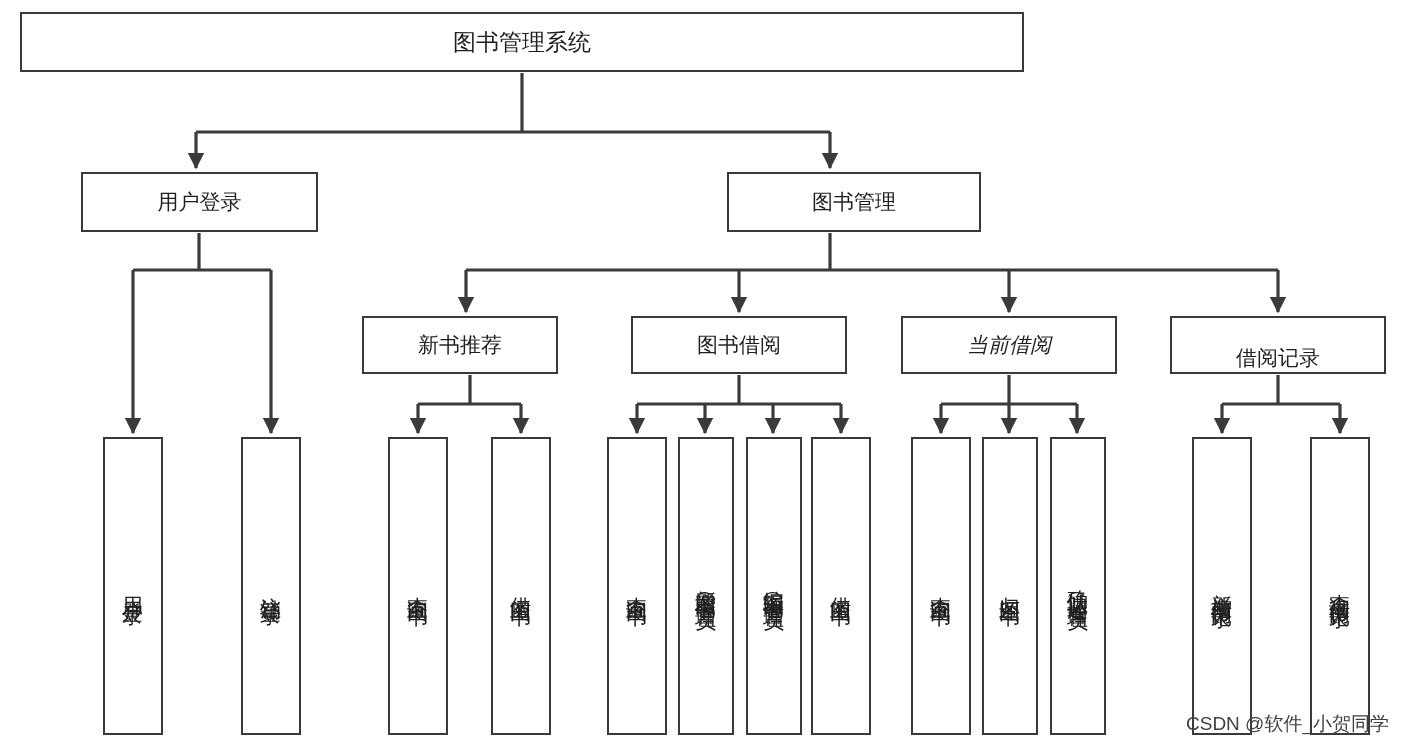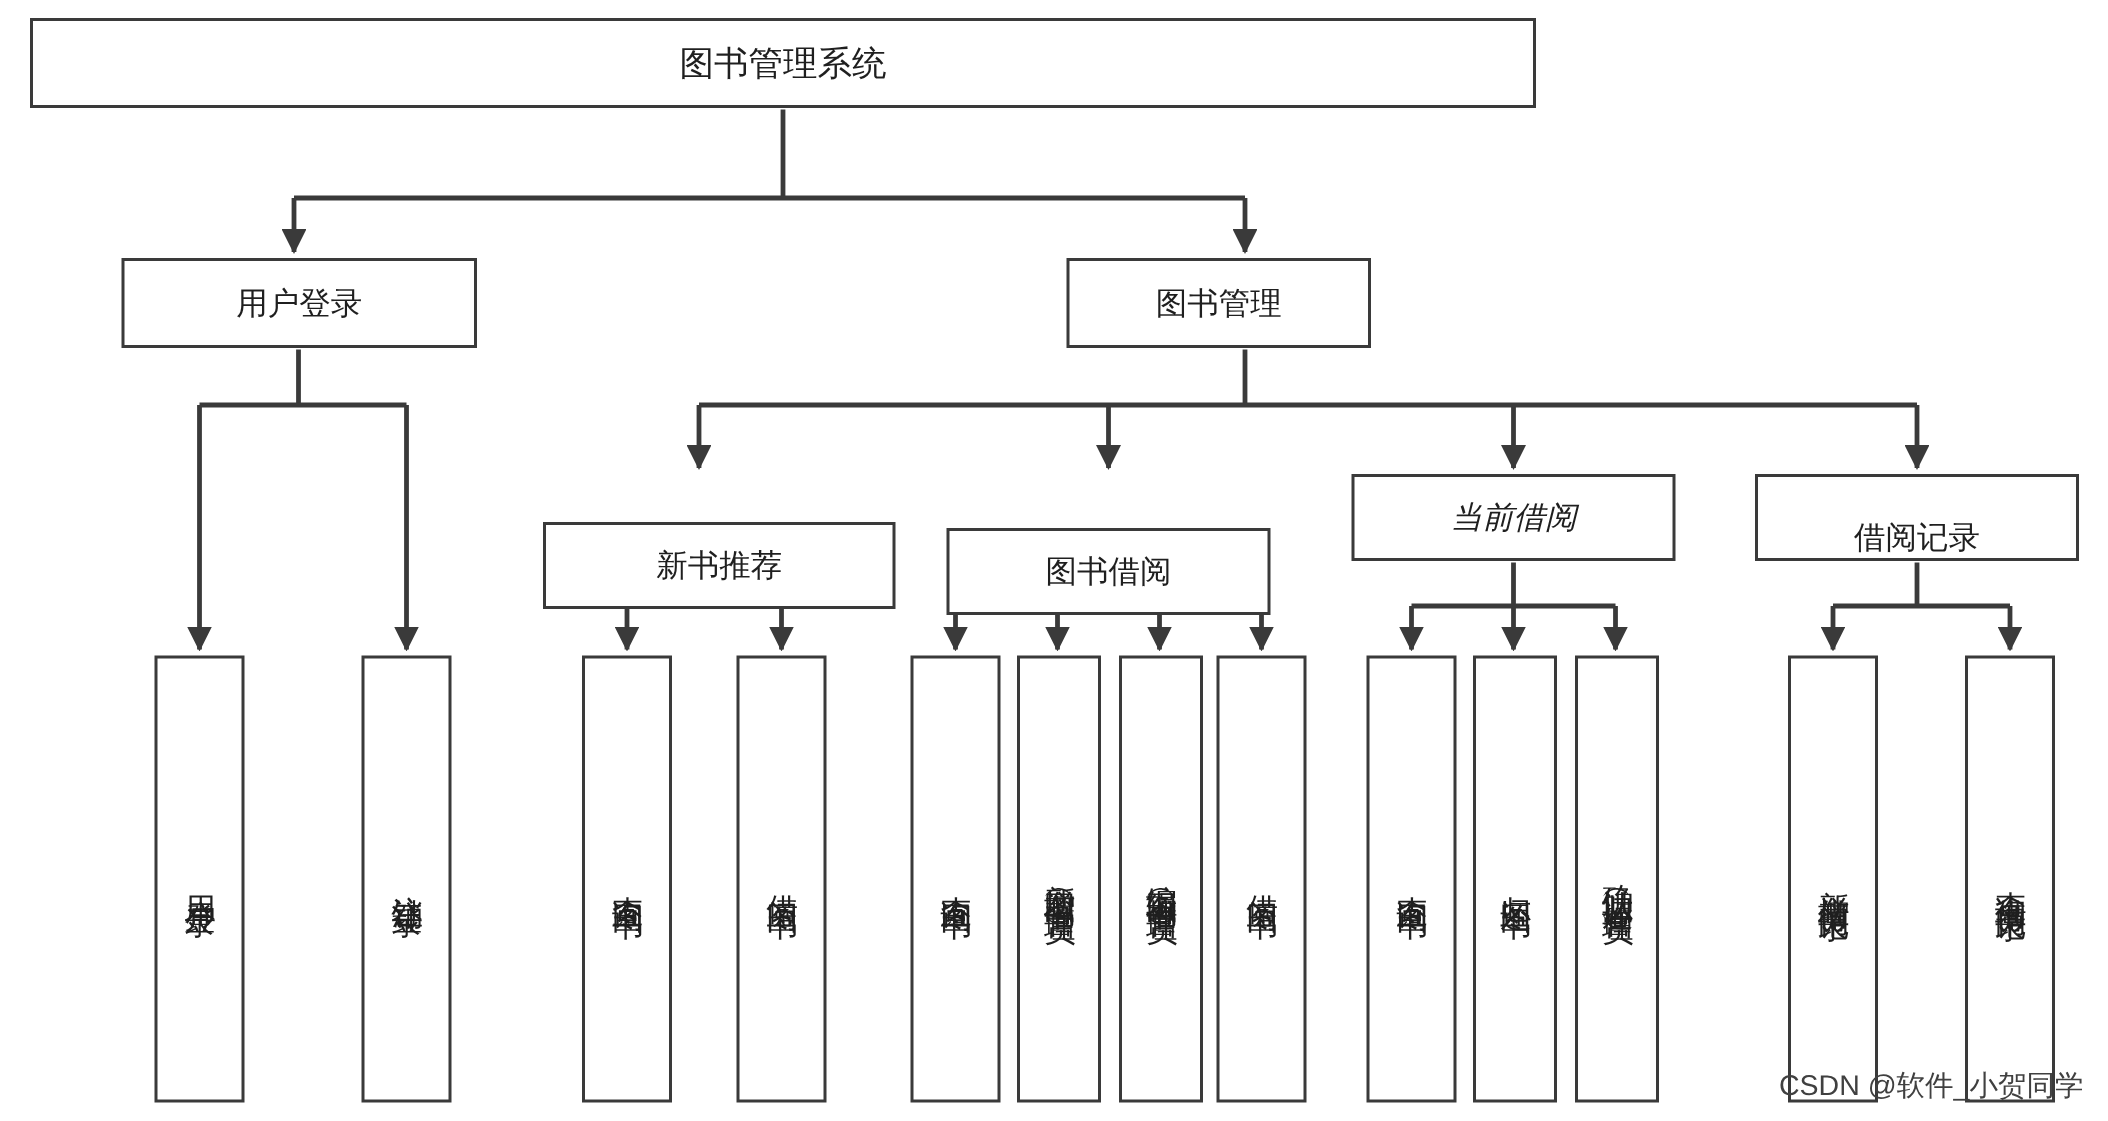--- a/index.html
+++ b/index.html
@@ -129,29 +129,29 @@
   </svg>
 
   <div class="node root" style="left:20px; top:12px; width:1004px; height:60px;">
     <span class="label">图书管理系统</span>
   </div>
 
   <div class="node mid" style="left:81px; top:172px; width:237px; height:60px;">
     <span class="label">用户登录</span>
   </div>
 
-  <div class="node mid" style="left:711px; top:172px; width:203px; height:60px;">
+  <div class="node mid" style="left:727px; top:172px; width:254px; height:60px;">
     <span class="label">图书管理</span>
   </div>
 
-  <div class="node mid" style="left:362px; top:316px; width:235px; height:58px;margin-top:32px;">
+  <div class="node mid" style="left:362px; top:316px; width:196px; height:58px;">
     <span class="label">新书推荐</span>
   </div>
 
-  <div class="node mid" style="left:631px; top:316px; width:216px; height:58px;margin-top:36px;">
+  <div class="node mid" style="left:631px; top:316px; width:216px; height:58px;">
     <span class="label">图书借阅</span>
   </div>
 
   <div class="node mid" style="left:901px; top:316px; width:216px; height:58px;font-style:italic;">
     <span class="label">当前借阅</span>
   </div>
 
   <div class="node mid" style="left:1170px; top:316px; width:216px; height:58px;align-items:flex-end;">
     <span class="label">借阅记录</span>
   </div>

